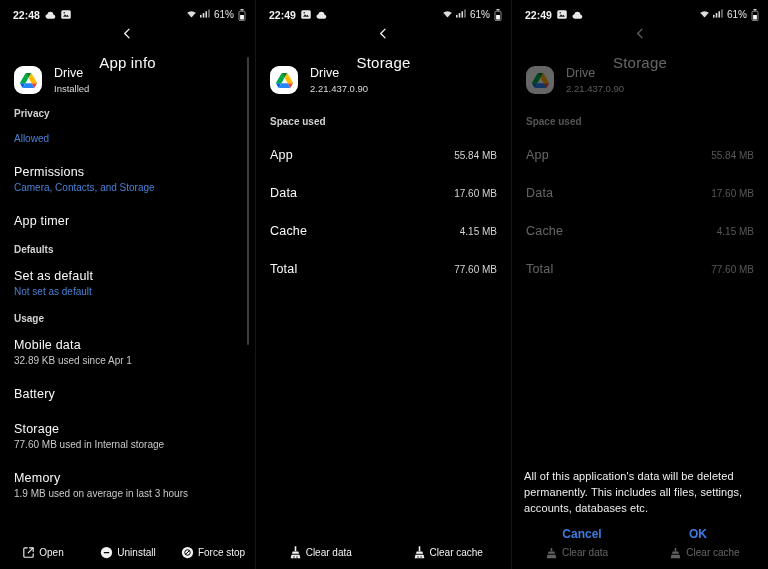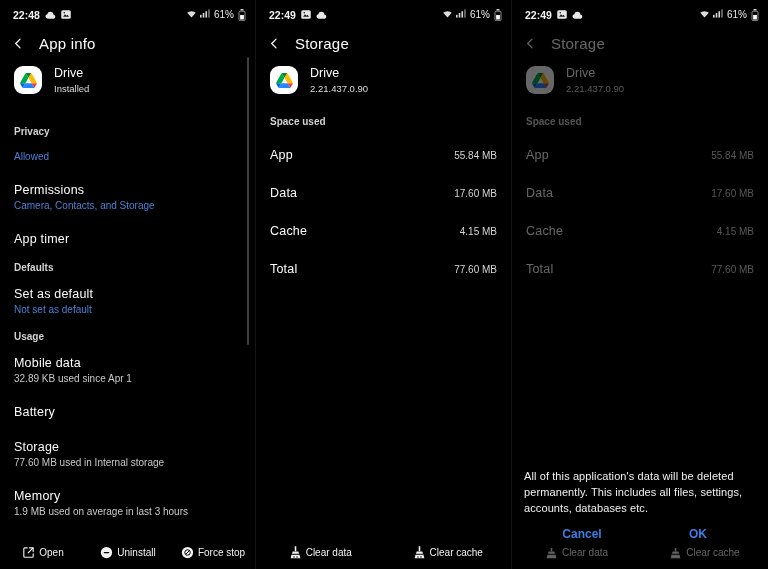--- a/index.html
+++ b/index.html
@@ -9,31 +9,31 @@
   .panel { position:relative; width:256px; height:569px; background:#000; overflow:hidden; flex:0 0 256px; }
   .panel.bordered { border-right:1px solid #151515; }
 
   
   .statusbar { height:26px; display:flex; align-items:center; justify-content:space-between; padding:3px 9px 0 13px; }
   .sb-left { display:flex; align-items:center; gap:5px; color:#f2f2f2; font-size:10.5px; font-weight:700; }
   .sb-right { display:flex; align-items:flex-start; gap:3px; color:#e9e9e9; font-size:10px; }
   .sb-right .pct { margin:0 1px; }
 
   
-  .header { display:flex; align-items:center; height:34px; padding:0 11px; gap:13px; color:#fafafa; }
+  .header { display:flex; align-items:center; height:34px; padding:0 11px; gap:13px; color:#fafafa;flex-direction:column; }
   .header .title { font-size:15px; letter-spacing:.2px; }
 
   
   .app-row { display:flex; align-items:center; gap:12px; padding:6px 14px 8px; }
   .app-icon { width:28px; height:28px; background:#fff; border-radius:9px; display:flex; align-items:center; justify-content:center; }
   .app-name { font-size:12.5px; color:#fbfbfb; line-height:15px; }
   .app-sub { font-size:9.5px; color:#dedede; margin-top:2px; }
 
   .section-label { padding:0 14px; height:14px; font-size:10px; font-weight:700; color:#d2d2d2; }
-  .mt10 { margin-top:24px; } .mt6 { margin-top:6px; }
+  .mt10 { margin-top:6px; } .mt6 { margin-top:6px; }
 
   .item { padding:10px 14px 8px; cursor:pointer; }
   .item-title { font-size:12.5px; color:#fbfbfb; line-height:17px; letter-spacing:.2px; }
   .item-sub { font-size:10px; line-height:14px; color:#c9c9c9; }
   .item-sub.blue { color:var(--link-blue); }
 
   
   .space-label { margin-top:14px; margin-bottom:6px; }
   .srow { display:flex; justify-content:space-between; align-items:center; padding:12px 14px; cursor:default; }
   .srow-label { font-size:12.5px; color:#fbfbfb; letter-spacing:.2px; }

